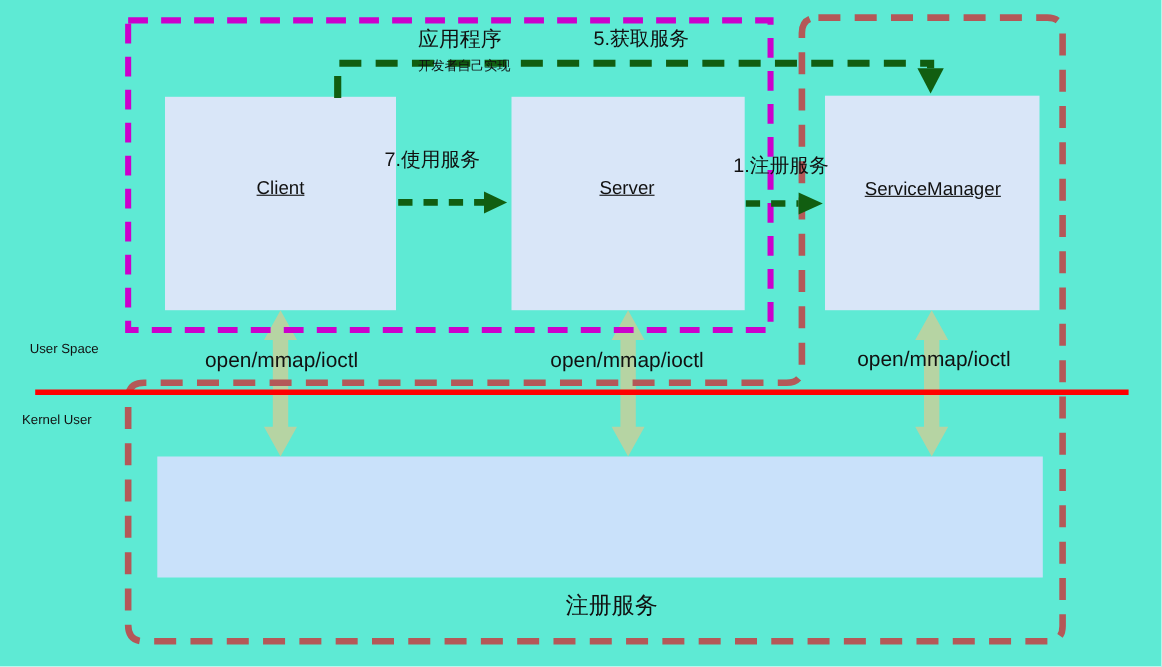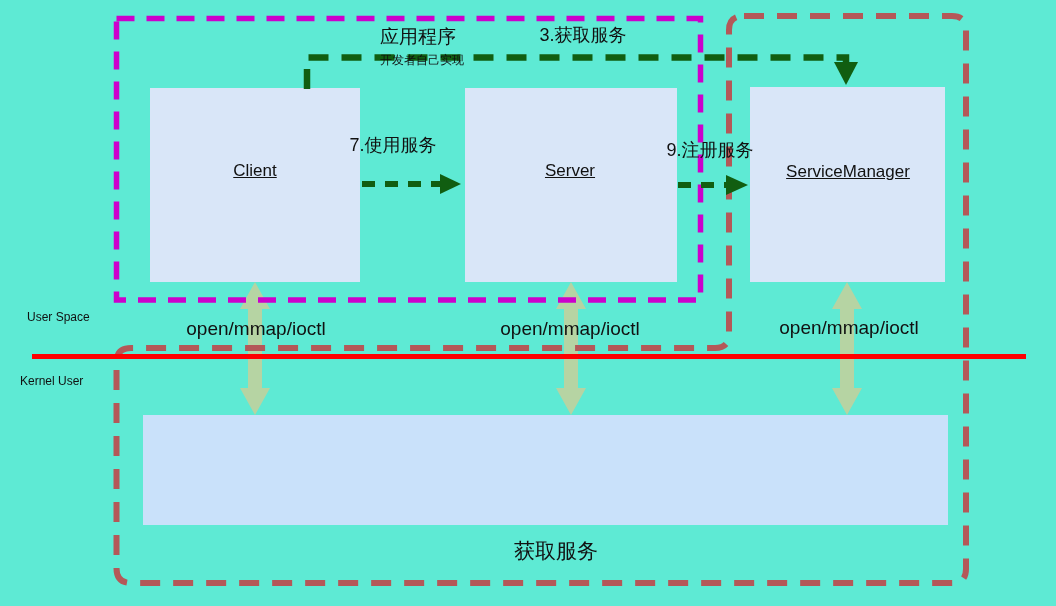--- a/index.html
+++ b/index.html
@@ -52,31 +52,31 @@
     <line x1="362" y1="184" x2="440" y2="184" stroke-width="6" stroke-dasharray="13 10" stroke="#115e11"></line>
     <polygon points="440,174 440,194 461,184" fill="#115e11"></polygon>
 
     <line x1="678" y1="185" x2="726" y2="185" stroke-width="6" stroke-dasharray="13 10" stroke="#115e11"></line>
     <polygon points="726,175 726,195 748,185" fill="#115e11"></polygon>
   </svg>
 
   <div class="lbl ctr fs19" style="left:418px;top:26px;">应用程序</div>
   <div class="lbl ctr fs20" style="left:422px;top:54px;">开发者自己实现</div>
 
-  <div class="lbl ctr fs18" style="left:583px;top:25px;">3.获取服务</div>
+  <div class="lbl ctr fs18" style="left:583px;top:25px;">5.获取服务</div>
   <div class="lbl ctr fs18" style="left:393px;top:135px;">7.使用服务</div>
-  <div class="lbl ctr fs18" style="left:710px;top:140px;">9.注册服务</div>
+  <div class="lbl ctr fs18" style="left:710px;top:140px;">1.注册服务</div>
 
   <div class="lbl ctr fs17" style="left:255px;top:161px;">Client</div>
   <div class="lbl ctr fs17" style="left:570px;top:161px;">Server</div>
   <div class="lbl ctr fs17" style="left:848px;top:162px;">ServiceManager</div>
 
   <div class="lbl fs20" style="left:27px;top:311px;">User Space</div>
   <div class="lbl fs20" style="left:20px;top:375px;">Kernel User</div>
 
   <div class="lbl ctr fs19" style="left:256px;top:318px;">open/mmap/ioctl</div>
   <div class="lbl ctr fs19" style="left:570px;top:318px;">open/mmap/ioctl</div>
   <div class="lbl ctr fs19" style="left:849px;top:317px;">open/mmap/ioctl</div>
 
 
-  <div class="lbl ctr fs21" style="left:556px;top:539px;">获取服务</div>
+  <div class="lbl ctr fs21" style="left:556px;top:539px;">注册服务</div>
 
 </div>
 
 </body></html>

